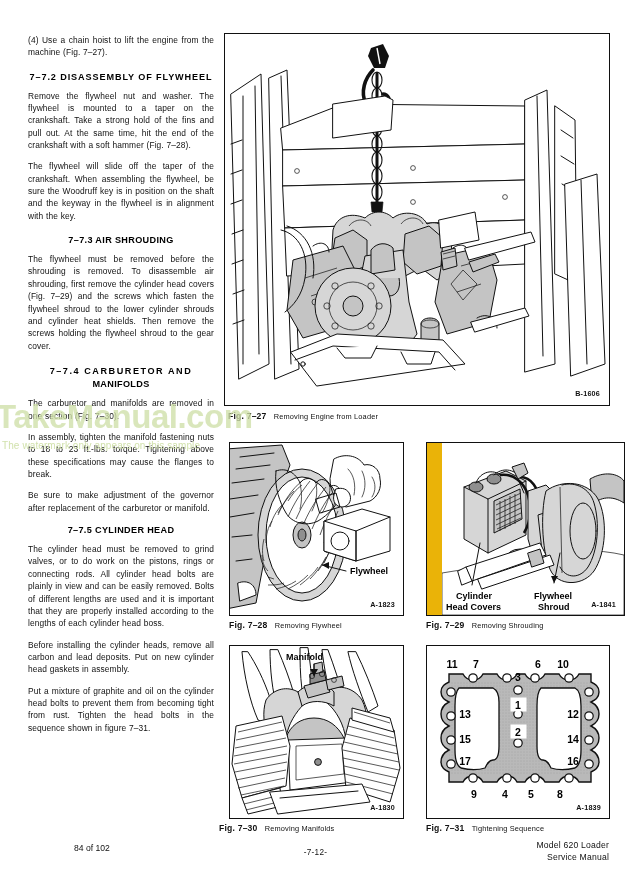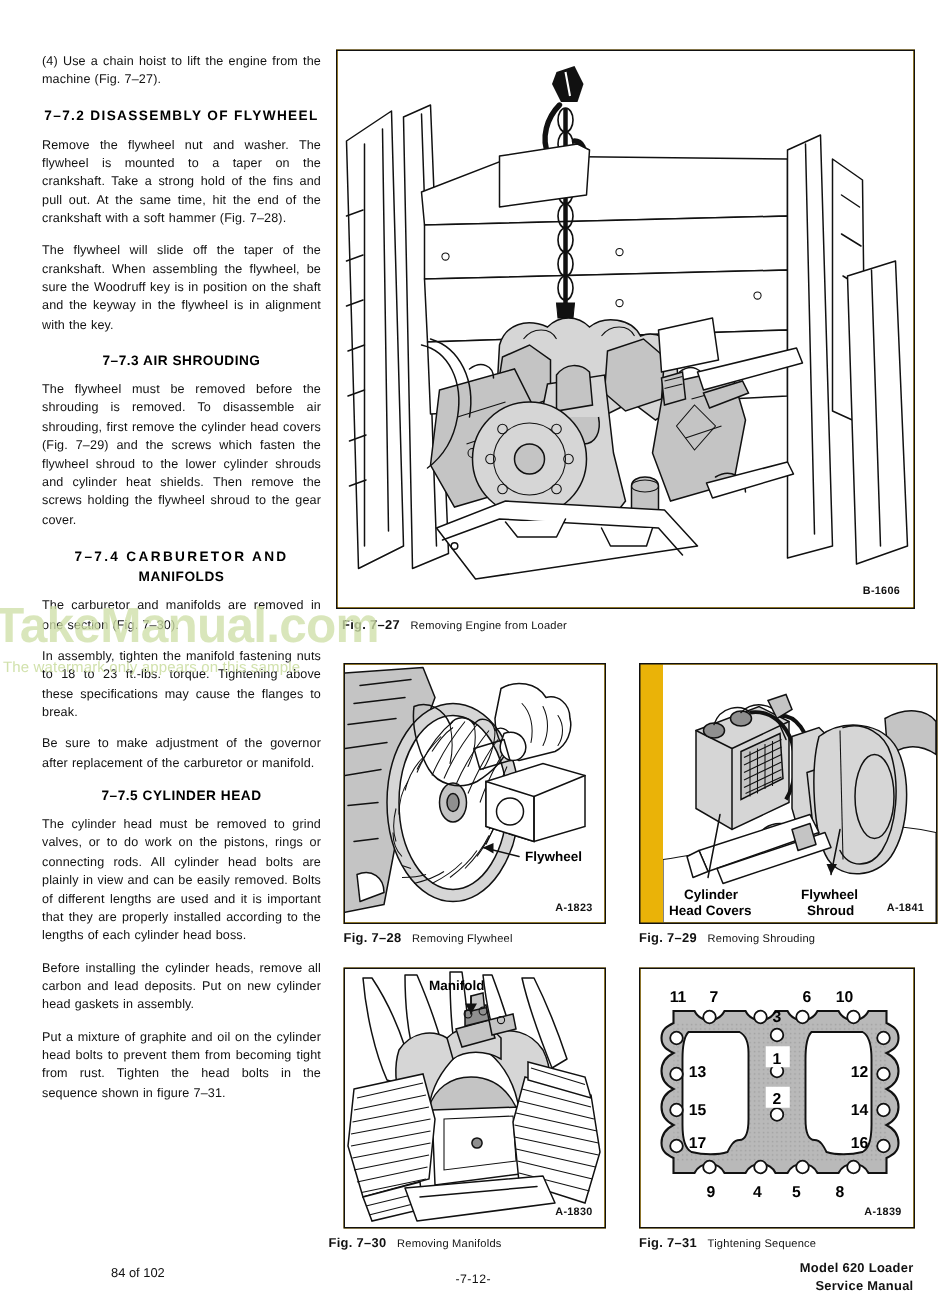--- a/index.html
+++ b/index.html
@@ -71,21 +71,21 @@
   .footer-page{
     position:absolute;left:74px;top:843px;
     font-size:8.6px;color:#111;
   }
   .footer-center{
     position:absolute;left:0;right:0;top:848px;text-align:center;
     font-size:8.2px;color:#111;letter-spacing:.3px;
   }
   .footer-right{
     position:absolute;right:22px;top:840px;text-align:right;
-    font-size:8.6px;font-weight:bold;color:#111;line-height:11.5px;
+    font-size:8.6px;font-weight:normal;color:#111;line-height:11.5px;
     letter-spacing:.2px;
   }
 
   
   .wm{
     position:absolute;pointer-events:none;user-select:none;
     font-family:"Liberation Sans", sans-serif;
   }
   #wm-main{
     left:-4px;top:398px;

